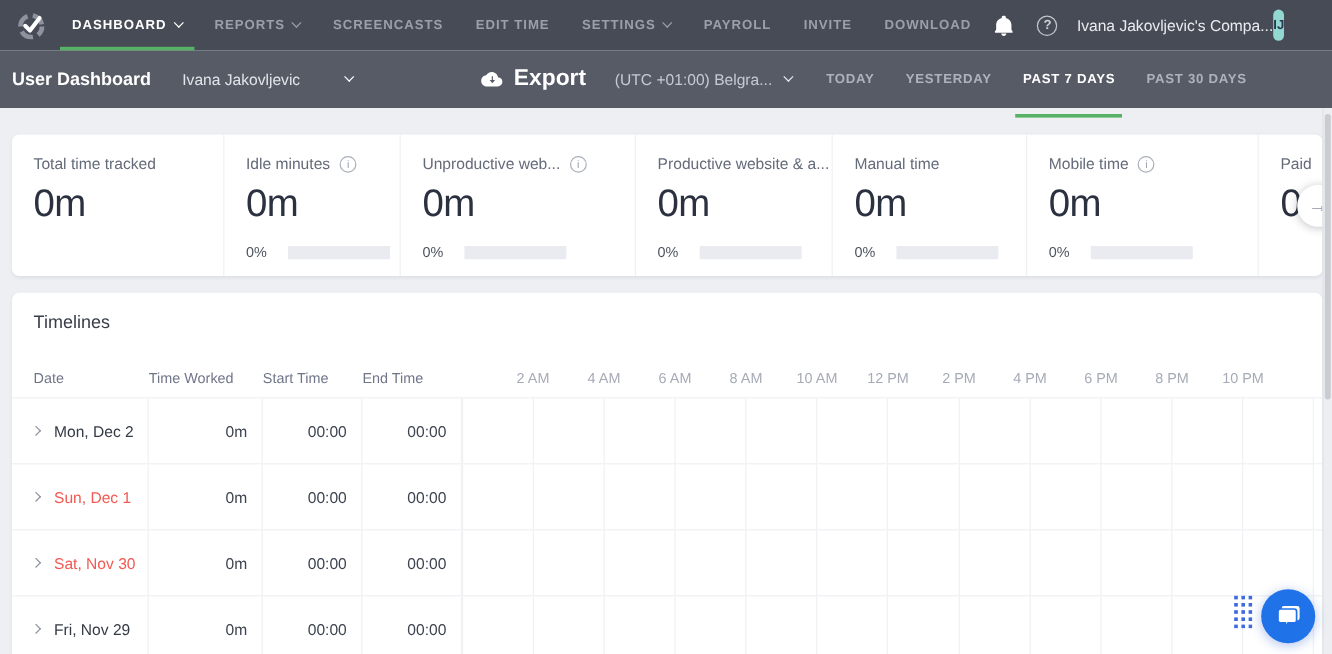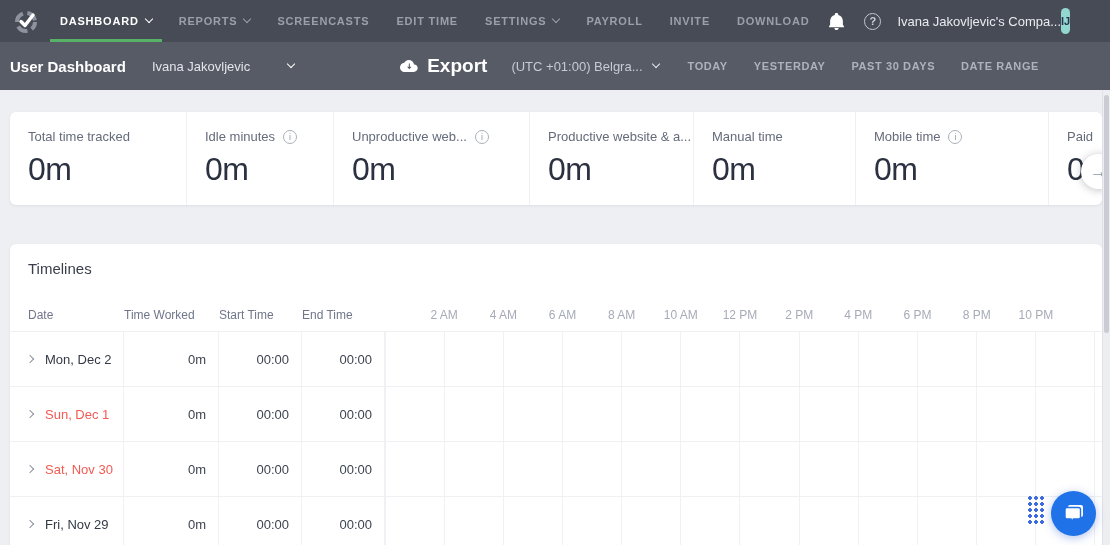--- a/index.html
+++ b/index.html
@@ -35,21 +35,21 @@
   .user-select .chev{margin-left:38px;color:#fff}
   .export{display:flex;align-items:center;gap:9px;font-size:19px;font-weight:bold;margin-right:24px;cursor:pointer}
   .timezone{display:flex;align-items:center;gap:10px;font-size:13px;color:#c6cad2;margin-right:16px;cursor:pointer;white-space:nowrap}
   .timezone .chev{color:#e8eaee}
   .range-tab{height:64px;display:flex;align-items:center;padding:0 13px;font-size:11px;font-weight:bold;
     letter-spacing:.6px;color:#adb2bc;position:relative;cursor:pointer;white-space:nowrap}
   .range-tab.active{color:#fff}
   .range-tab.active::after{content:"";position:absolute;left:7px;right:7px;bottom:0;height:3px;background:var(--accent-green)}
 
   
-  .stats-card{position:absolute;left:10px;top:112px;width:1092px;height:93px;background:#fff;border-radius:6px;
+  .stats-card{position:absolute;left:10px;top:112px;width:1092px;height:118px;background:#fff;border-radius:6px;
     box-shadow:0 1px 3px rgba(25,28,40,.07);display:grid;grid-template-columns:176px 147px 196px 164px 162px 193px 1fr;}
   .stat-cell{padding:17px 8px 0 18px;border-left:1px solid #eef0f3;overflow:hidden}
   .stat-cell:first-child{border-left:none}
   .stat-label-row{display:flex;align-items:center;gap:8px;font-size:13px;color:#646b7a;white-space:nowrap}
   .info-icon{width:14px;height:14px;border:1px solid #aab0bb;border-radius:50%;color:#9aa0ac;font-size:9px;
     display:inline-flex;align-items:center;justify-content:center;flex:none;cursor:pointer}
   .info-icon::before{content:"i"}
   .stat-value{font-size:32px;color:#2b3140;margin-top:7px;letter-spacing:-.5px;white-space:nowrap}
   .stat-bar-row{display:flex;align-items:center;margin-top:15px;font-size:12px;color:#4e5461}
   .bar-track{width:85px;height:11px;background:#e9ebf0;margin-left:18px;border-radius:1px}
@@ -156,25 +156,25 @@
   <div class="timezone">
     <span>(UTC +01:00) Belgra...</span>
     <i class="chev"></i>
   </div>
   <div class="range-tab">
     <span>TODAY</span>
   </div>
   <div class="range-tab">
     <span>YESTERDAY</span>
   </div>
+  <div class="range-tab active">
+    <span>PAST 7 DAYS</span>
+  </div>
   <div class="range-tab">
     <span>PAST 30 DAYS</span>
-  </div>
-  <div class="range-tab">
-    <span>DATE RANGE</span>
   </div>
 </div>
 
 <div class="stats-card">
   <div class="stat-cell">
     <div class="stat-label-row">
         <span>Total time tracked</span>
       </div>
     <div class="stat-value">0m</div>
   </div>

